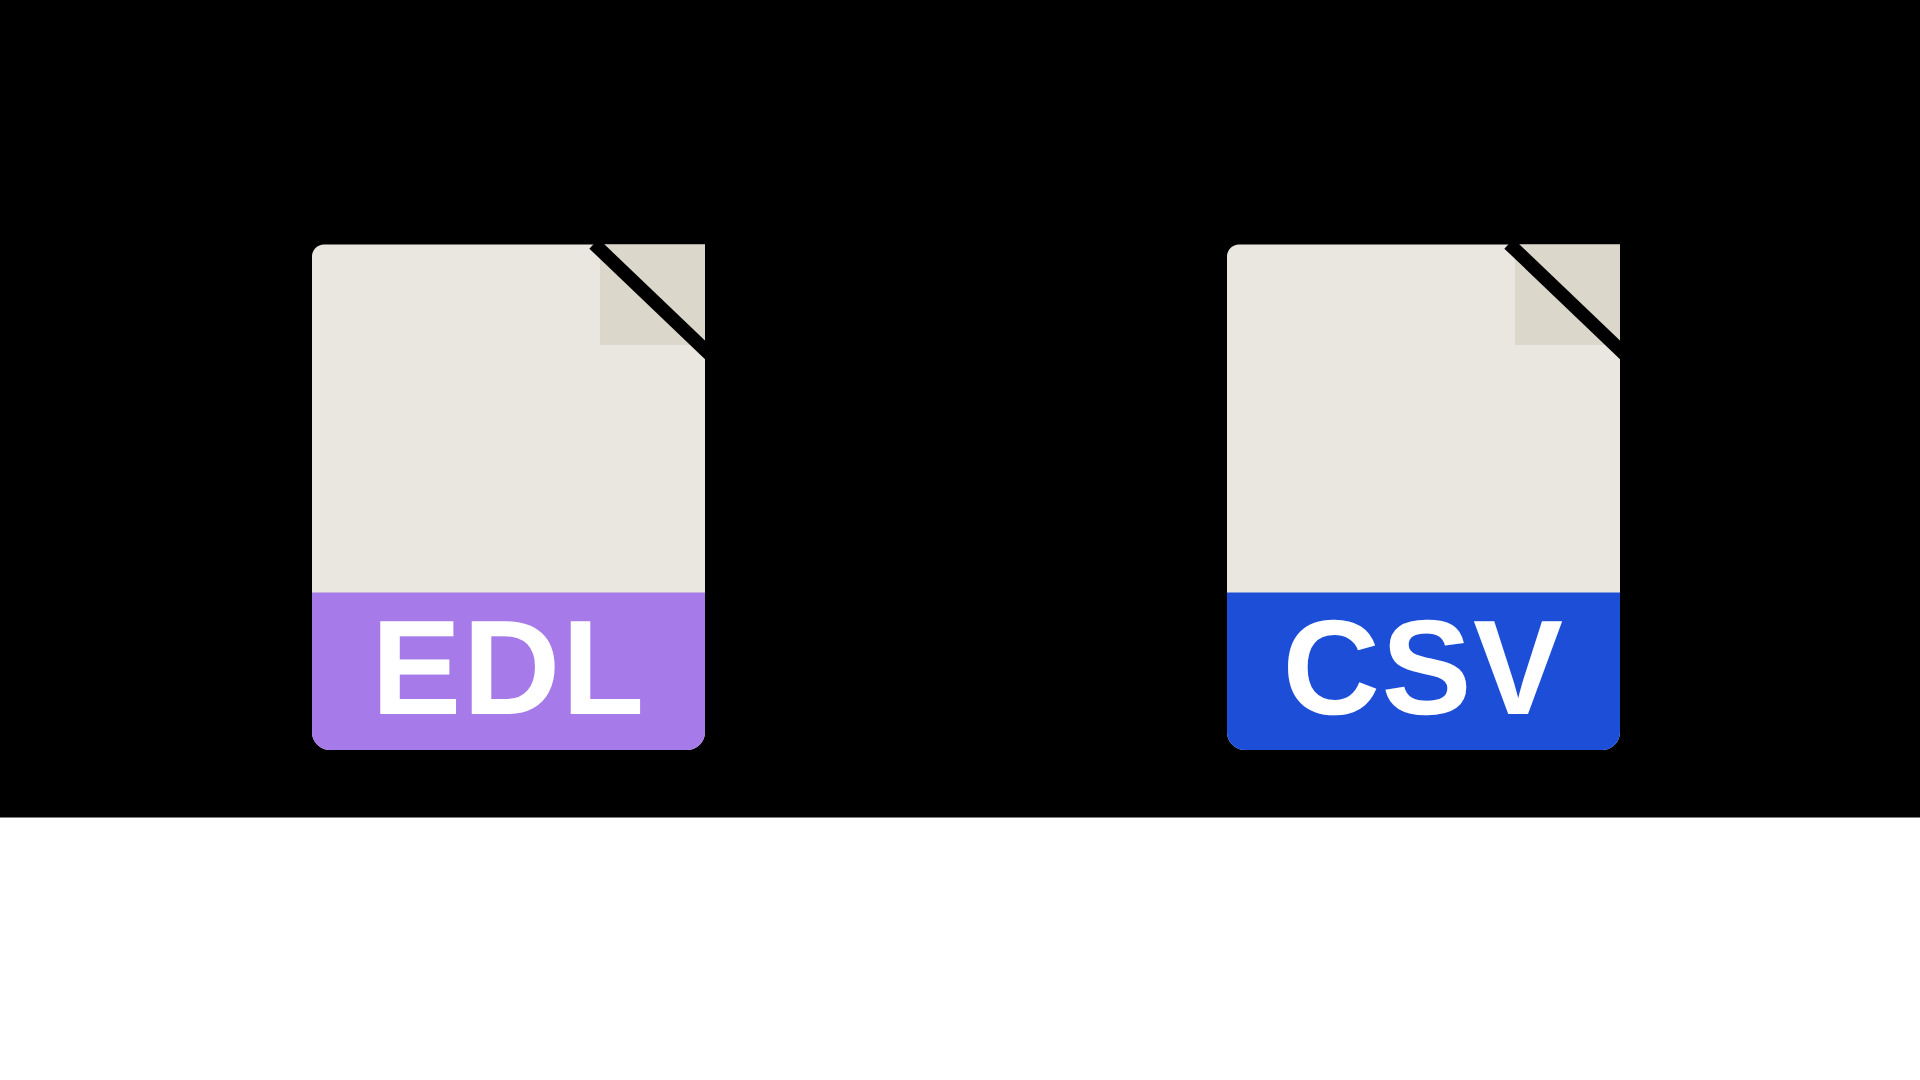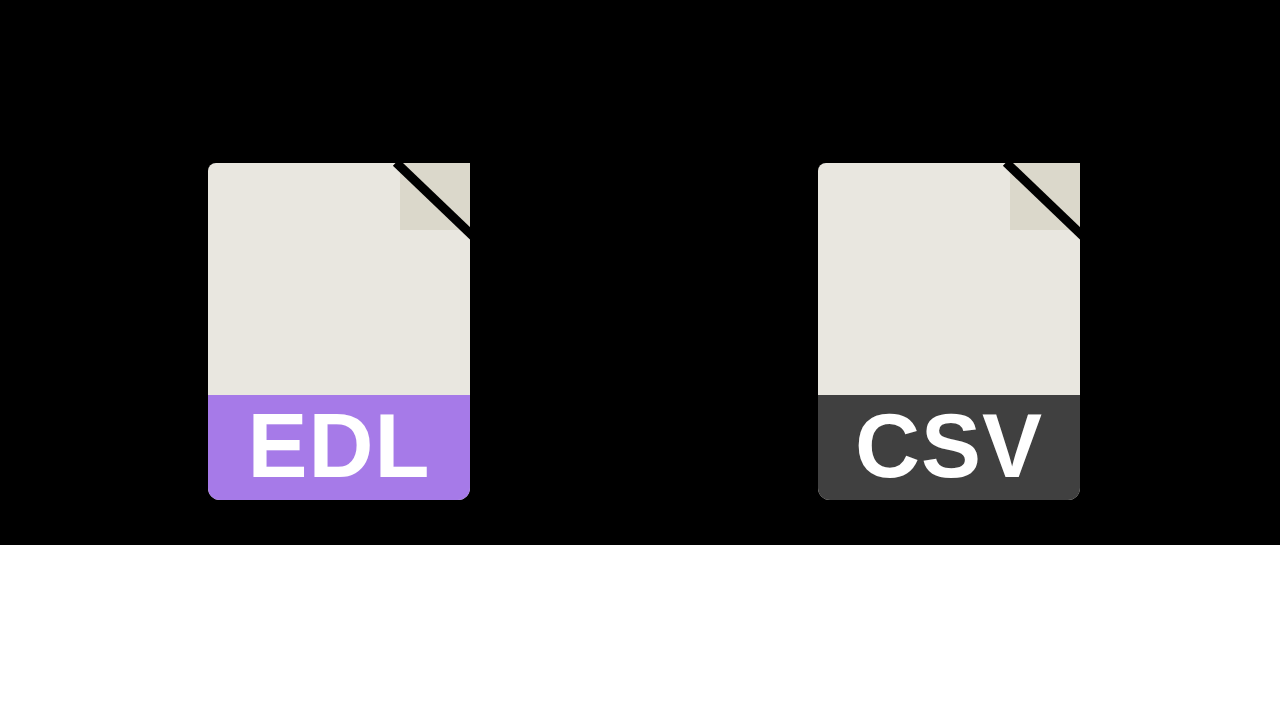--- a/index.html
+++ b/index.html
@@ -97,19 +97,19 @@
       <div class="file-band" style="background-color: rgb(166, 122, 232);">
         <span class="file-label" style="color: rgb(255, 255, 255);">EDL</span>
       </div>
     </div>
 
     <div class="file-icon right">
       <div class="file-body" style="background-color: rgb(233, 231, 224);"></div>
       <div class="file-fold" style="background-color: rgb(219, 216, 203);">
         <div class="fold-line" style="background-color: rgb(0, 0, 0);"></div>
       </div>
-      <div class="file-band" style="background-color: #404040; margin-top: 23px;">
+      <div class="file-band" style="background-color: #1d4ed8; margin-top: 23px;">
         <span class="file-label" style="color: rgb(255, 255, 255);">CSV</span>
       </div>
     </div>
 
   </div>
 </div>
 
 </body></html>

